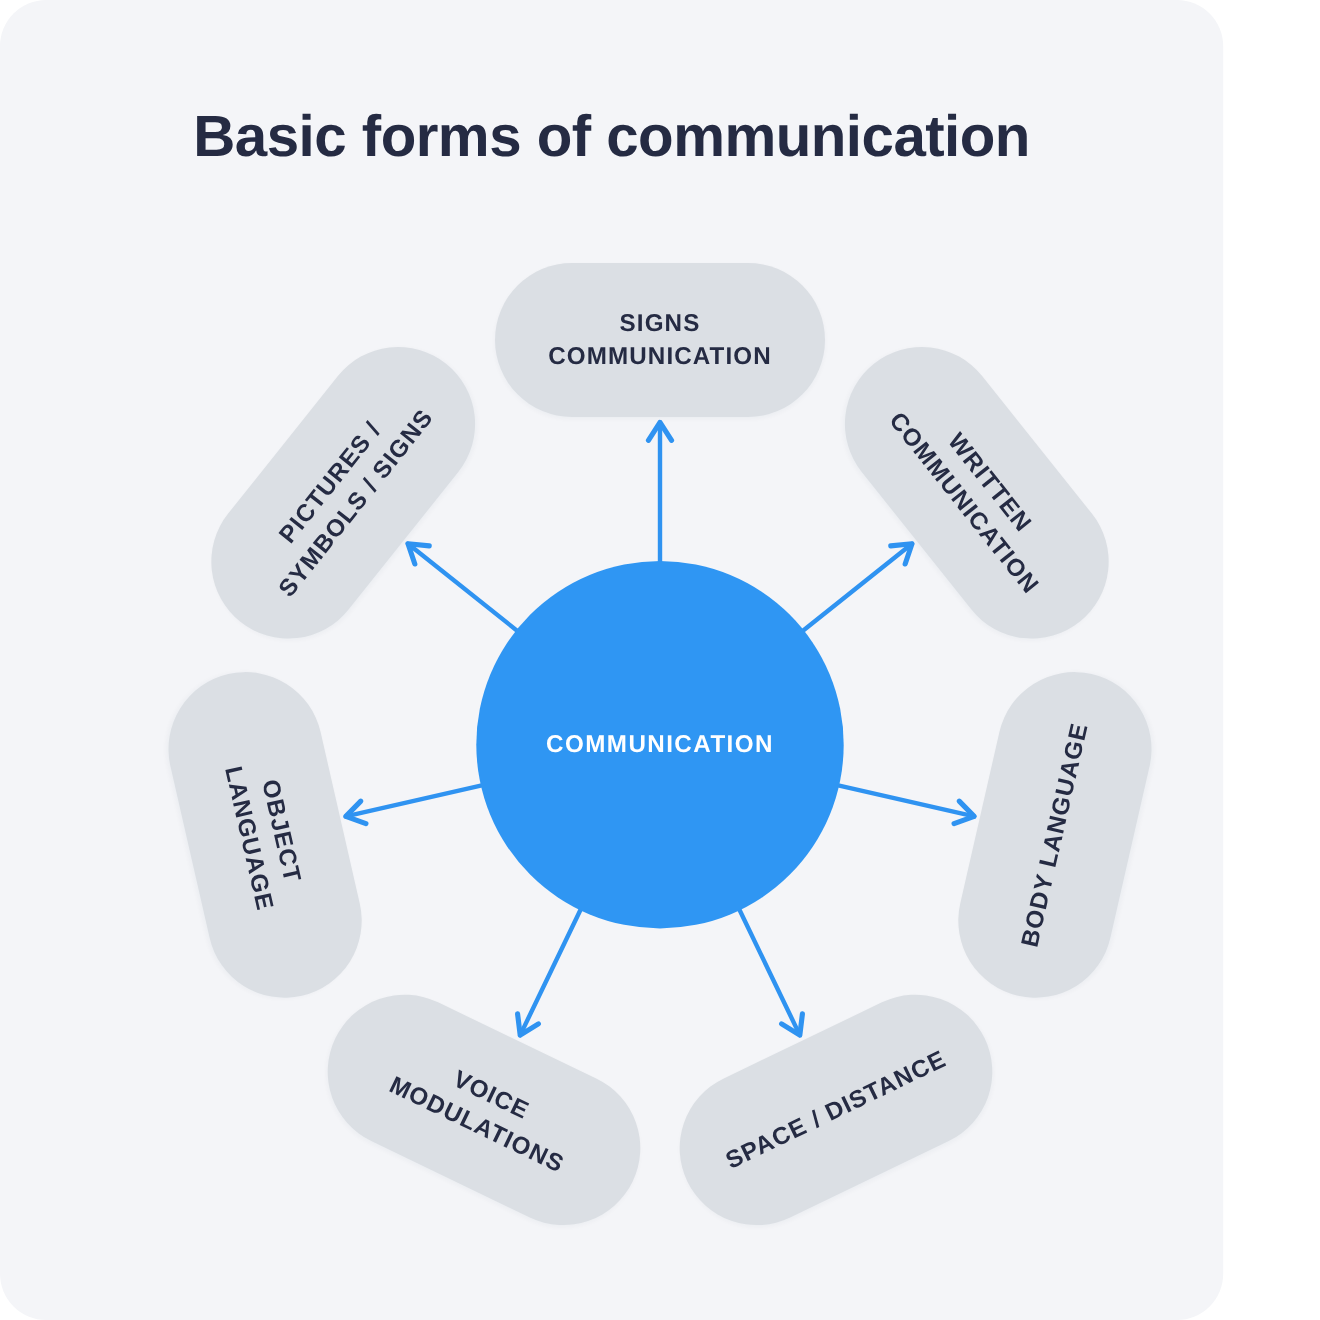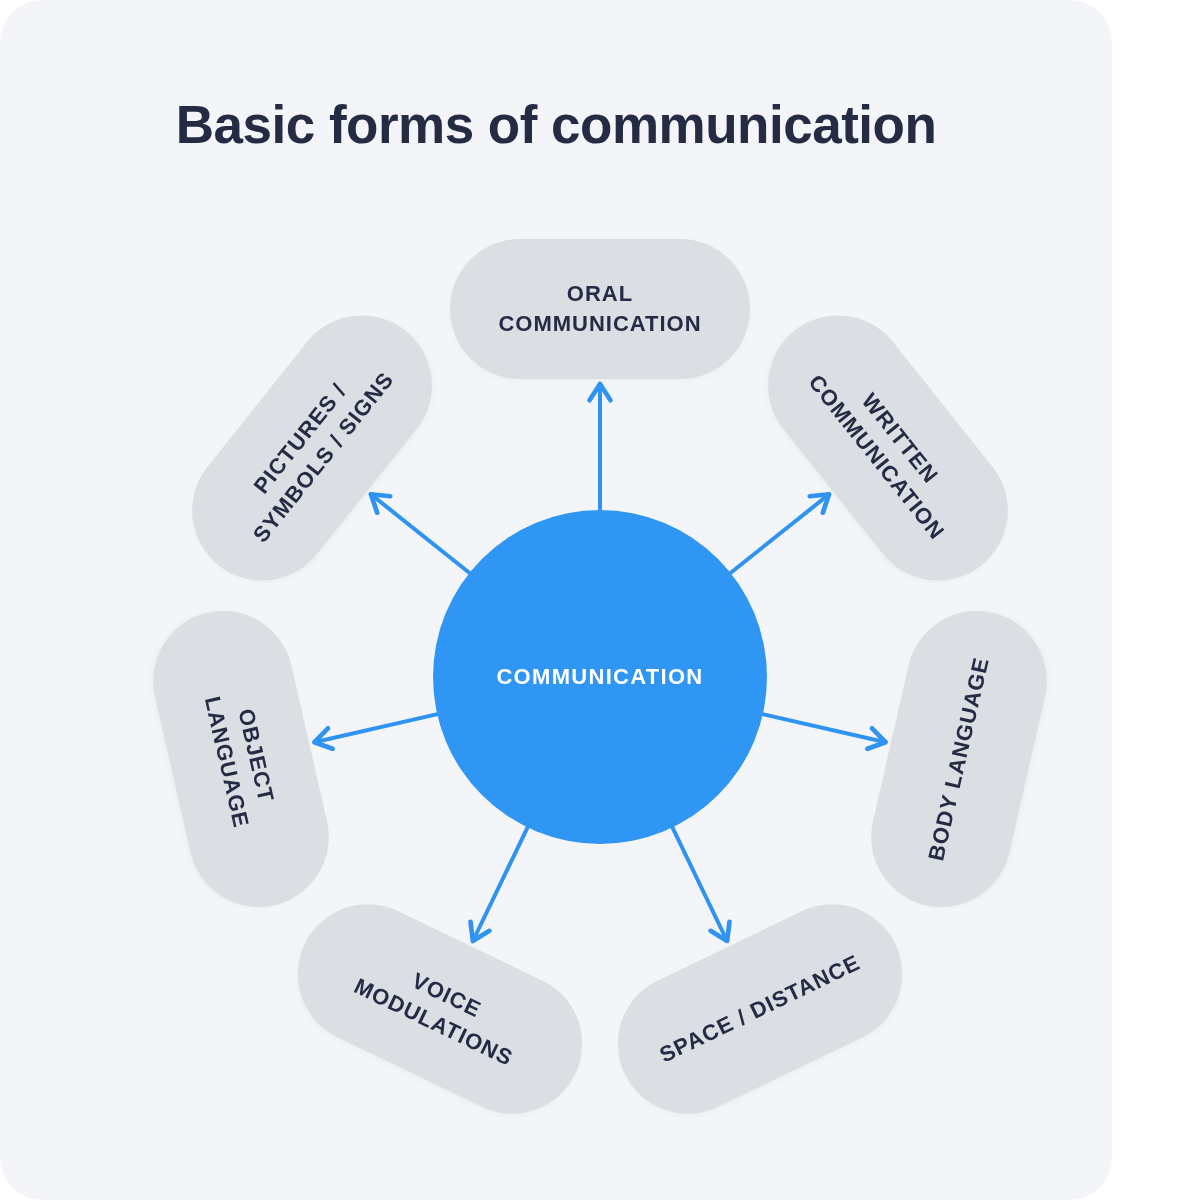--- a/index.html
+++ b/index.html
@@ -102,21 +102,21 @@
       <line x1="444" y1="712.6" x2="314.4" y2="742.2" marker-end="url(#arrowhead)"></line>
       <line x1="474.9" y1="577.2" x2="370.9" y2="494.3" marker-end="url(#arrowhead)"></line>
     </g>
   </svg>
 
   <div class="hub">
     <span class="hub-label">COMMUNICATION</span>
   </div>
 
   <div class="pill pill-oral">
-    <span class="pill-label">ORAL
+    <span class="pill-label">SIGNS
 COMMUNICATION</span>
   </div>
 
   <div class="pill pill-written">
     <span class="pill-label">WRITTEN
 COMMUNICATION</span>
   </div>
 
   <div class="pill pill-body">
     <span class="pill-label">BODY LANGUAGE</span>

